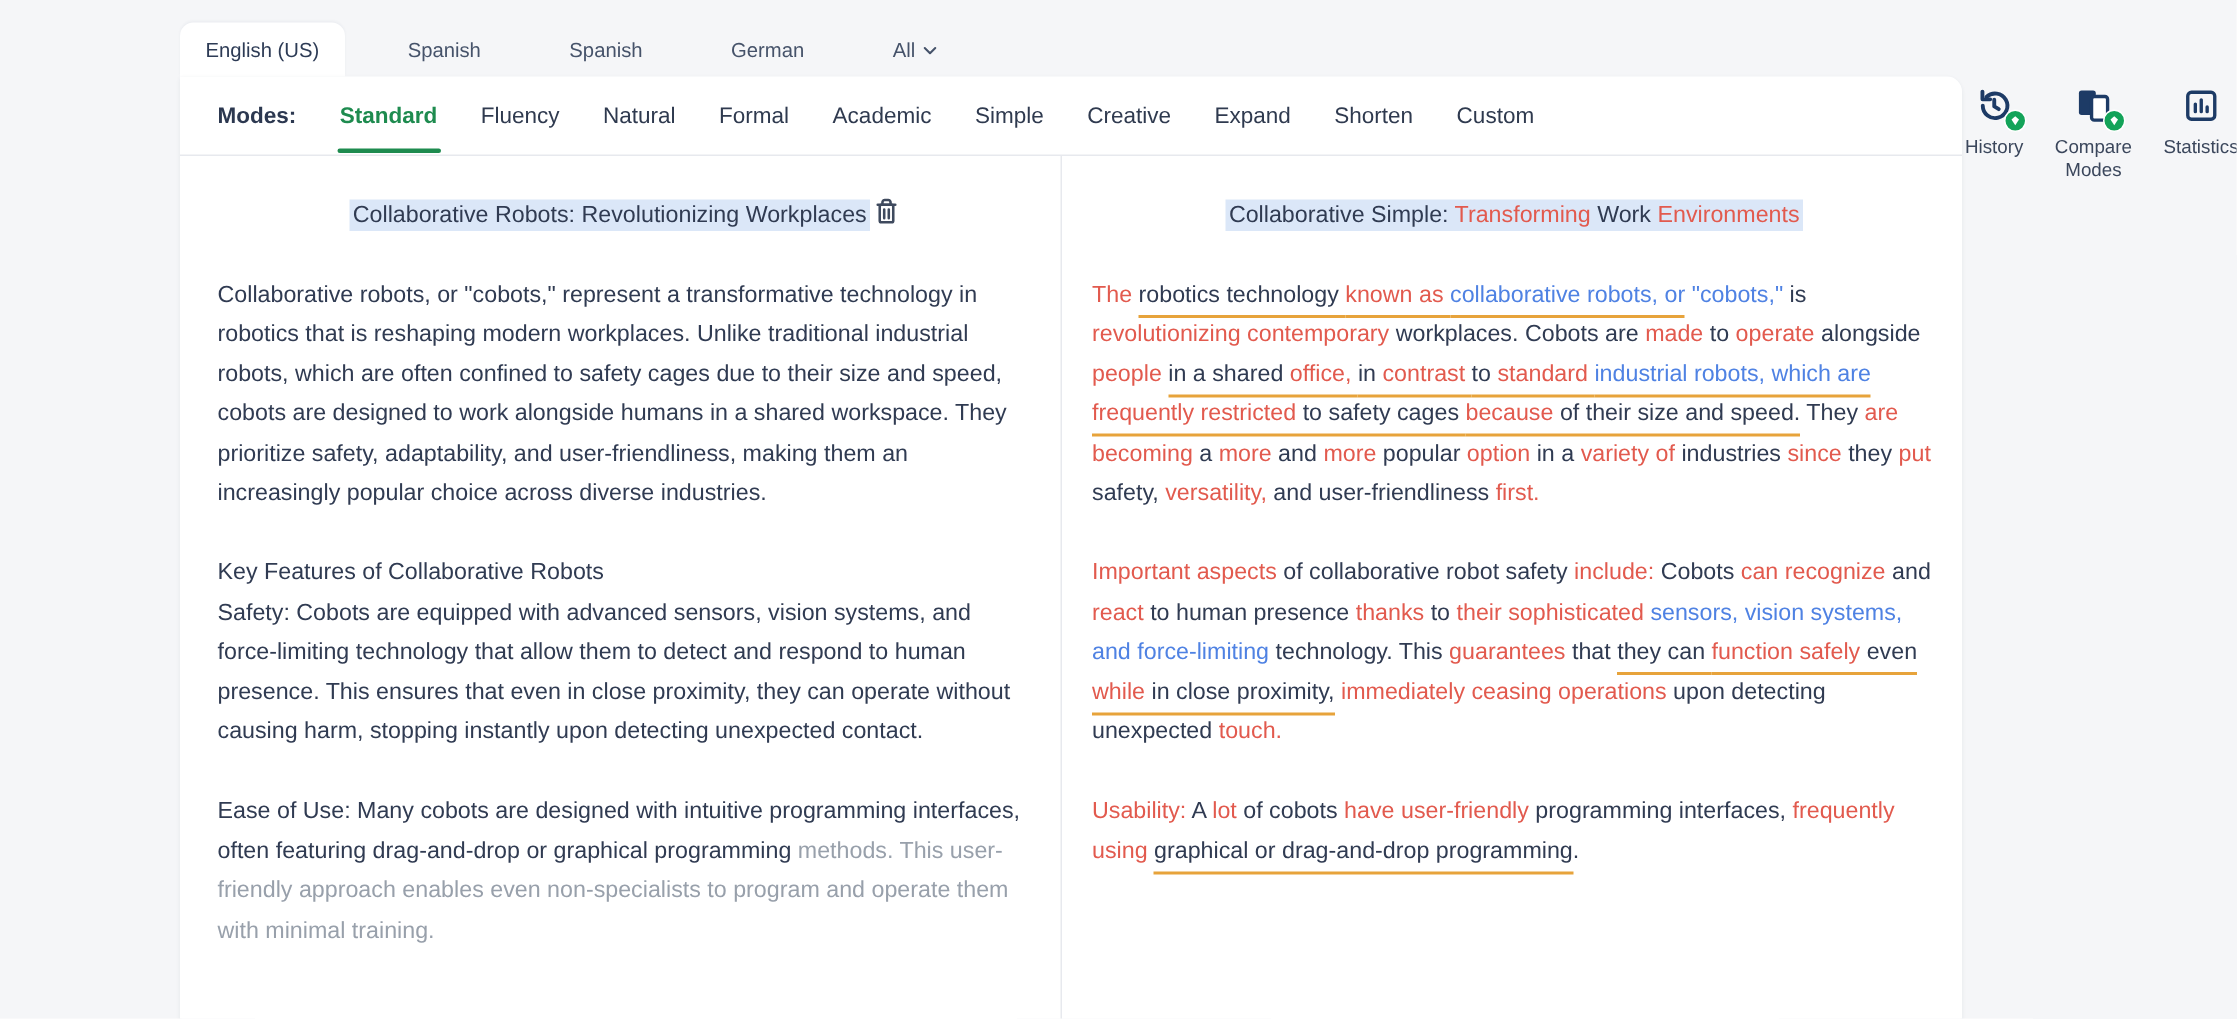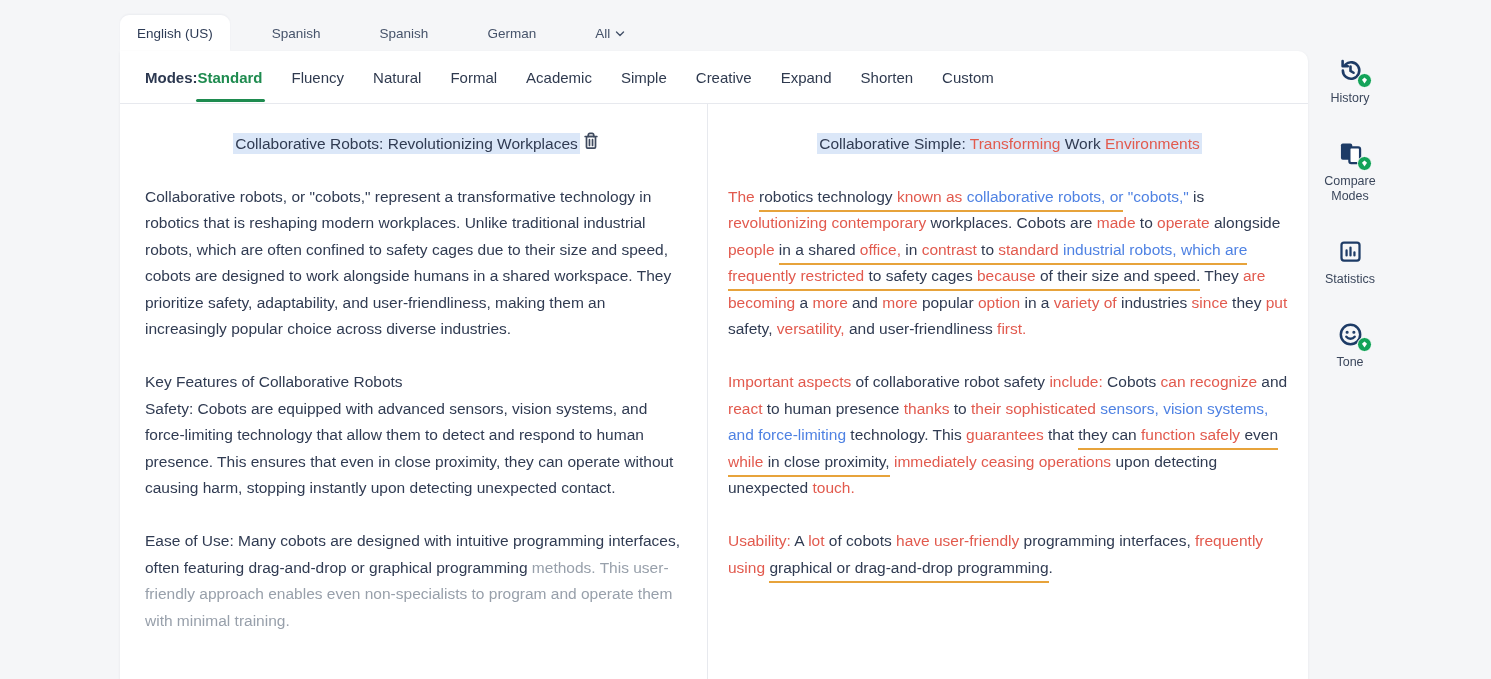--- a/index.html
+++ b/index.html
@@ -12,21 +12,21 @@
   .tab { display:flex; align-items:center; padding:0 17px; font-size:13.5px; color:#46536a; cursor:pointer; gap:5px; }
   .tab.active { background:#fff; border-radius:9px 9px 0 0; color:#2d3b55; box-shadow:0 -1px 2px rgba(40,60,90,.05); }
   .chev { width:10px; height:10px; margin-top:2px; }
 
   
   .card { position:absolute; left:120px; top:51px; width:1188px; height:660px; background:#fff;
           border-radius:0 10px 10px 10px; box-shadow:0 1px 3px rgba(40,60,90,.08); display:flex; flex-direction:column; }
 
   .modesbar { height:53px; flex:0 0 53px; display:flex; align-items:center; padding:0 40px 0 25px;
               border-bottom:1px solid #e7e9ee; }
-  .modes-label { font-size:15px; font-weight:700; color:#2c3850; }
+  .modes-label { font-size:15px; font-weight:700; color:#2c3850; margin-right:29px; }
   .mode { font-size:15px; font-weight:400; color:#2f3a4f; margin-right:29px; cursor:pointer; position:relative; white-space:nowrap; }
   .mode.active { color:var(--green,#1e8b4f); font-weight:700; }
   .mode.active::after { content:""; position:absolute; left:-2px; right:-2px; bottom:-16px; height:3px;
                         background:var(--green,#1e8b4f); border-radius:2px; }
   .syn-group { margin-left:auto; display:flex; align-items:center; gap:14px; }
   .syn-label { font-size:15px; font-weight:700; color:#2c3850; }
   .slider { position:relative; width:140px; height:24px; cursor:pointer; }
   .slider .track { position:absolute; left:0; right:2px; top:10px; height:4px; background:#d4d8df; border-radius:2px; }
   .slider .fill { position:absolute; left:0; top:10px; height:4px; background:var(--green,#1e8b4f); border-radius:2px; }
   .slider .tick { position:absolute; left:66%; top:5px; width:2px; height:13px; background:#5f6b7e; }
@@ -45,21 +45,21 @@
   .hl { background:var(--highlight,#dbe7f8); padding:2px 2px; }
   .trash-btn { background:none; border:none; cursor:pointer; padding:2px; margin-top:-2px; }
   .para { margin-top:26.5px; }
   .seg.c-dark { color:var(--dark,#303b52); }
   .seg.c-red { color:var(--red,#e25a4e); }
   .seg.c-blue { color:var(--blue,#4f82e3); }
   .seg.c-gray { color:var(--gray,#98a0ab); }
   .seg.u { border-bottom:2px solid var(--underline,#e7a33b); padding-bottom:5px; }
 
   
-  .rail { position:absolute; left:1310px; top:57px; width:80px; display:flex; flex-direction:column; gap:34px; }
+  .rail { position:absolute; left:1310px; top:57px; width:80px; display:flex; flex-direction:row; gap:21px; }
   .rail-item { display:flex; flex-direction:column; align-items:center; gap:7px; cursor:pointer; }
   .rail-icon { position:relative; width:27px; height:27px; }
   .rail-icon svg.main { width:27px; height:27px; display:block; }
   .badge { position:absolute; right:-8px; bottom:-4px; width:15px; height:15px; border-radius:50%;
            background:var(--gem,#13a359); border:1.5px solid #fff; display:flex; align-items:center; justify-content:center; }
   .rail-label { font-size:12.5px; color:#3b475c; text-align:center; max-width:72px; line-height:15px; }
 </style>
 </head>
 <body>
 

